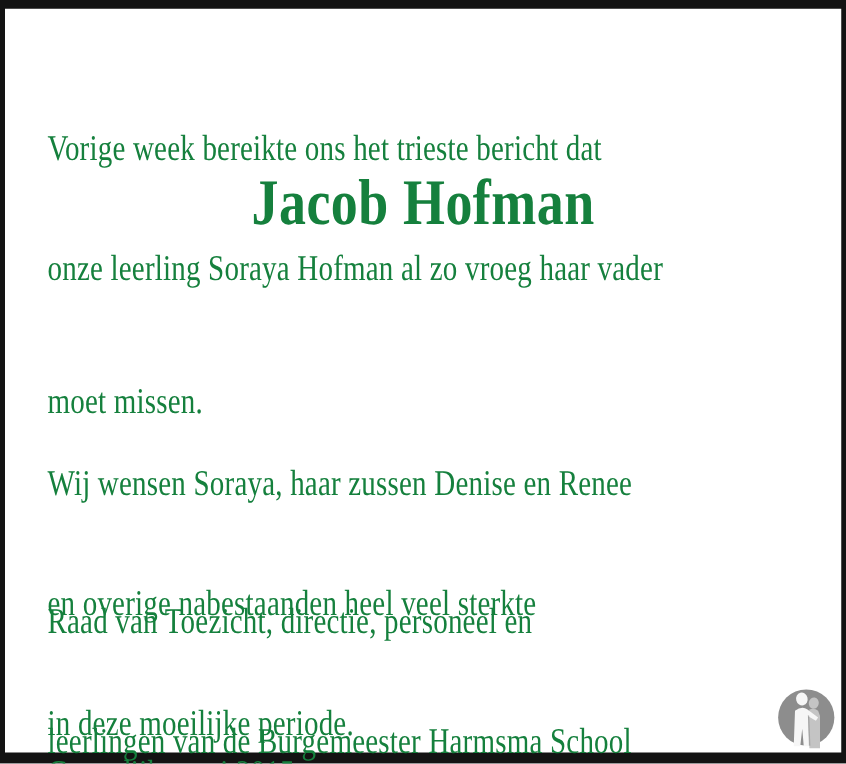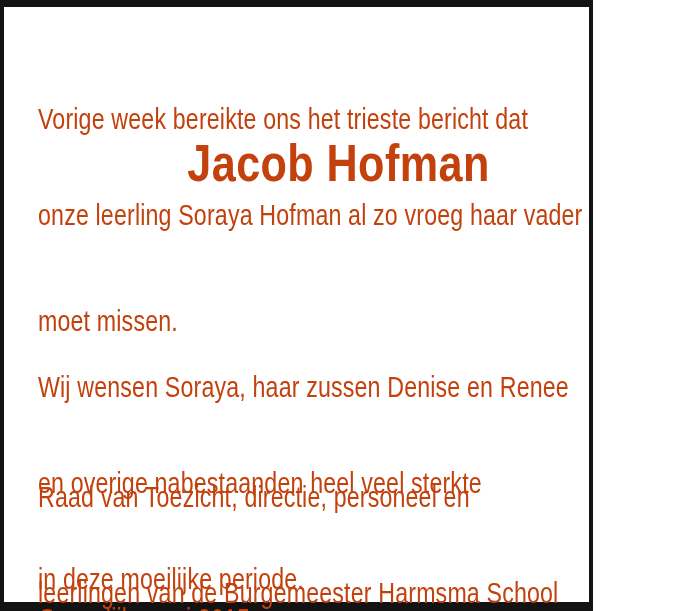--- a/index.html
+++ b/index.html
@@ -1,22 +1,22 @@
 <!DOCTYPE html>
 <html><head>
 <meta charset="utf-8">
 <style>
   html, body { margin: 0; padding: 0; background: #ffffff; }
   .page {
     position: relative;
-    width: 593px;
+    width: 677px;
     height: 611px;
     background: #ffffff;
-    font-family: Liberation Sans, sans-serif;
-    color: #c2410c;
+    font-family: Liberation Serif, serif;
+    color: #15803d;
     overflow: hidden;
   }
   .frame {
     position: absolute;
     inset: 0;
     border-style: solid;
     border-color: #131313;
     border-width: 7px 4px 9px 4px;
     pointer-events: none;
     box-sizing: border-box;

